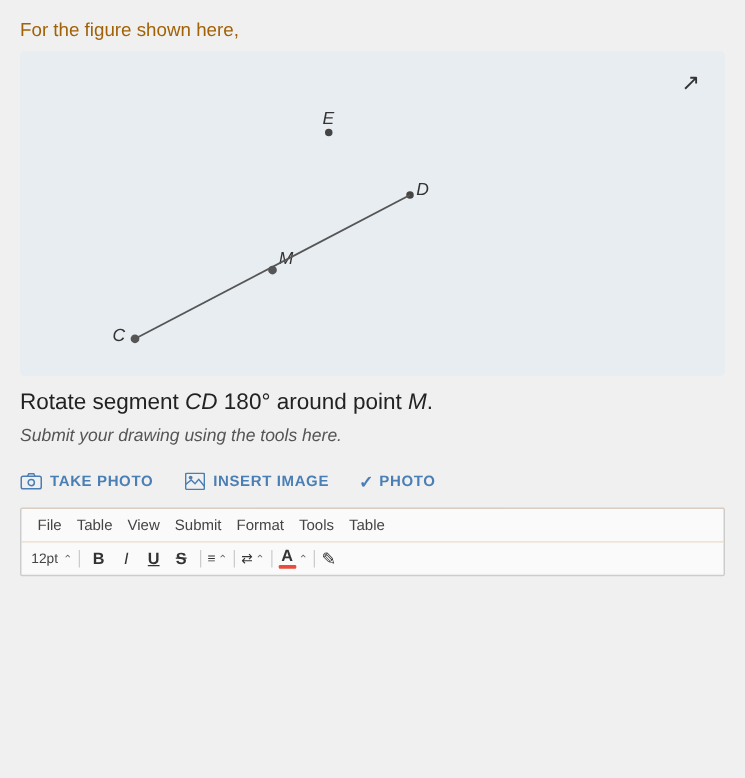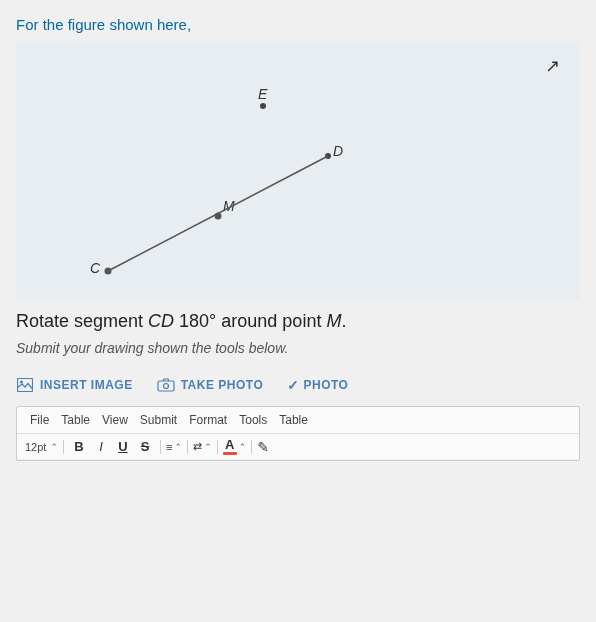--- a/index.html
+++ b/index.html
@@ -16,21 +16,21 @@
       width: 596px;
       min-height: 622px;
       background: #f0f0f0;
       padding: 16px 16px 0 16px;
       display: flex;
       flex-direction: column;
     }
 
     .question-text {
       font-size: 15px;
-      color: #0369a1;
+      color: #a16207;
       margin-bottom: 8px;
       font-weight: 400;
     }
 
     .figure-area {
       position: relative;
       width: 100%;
       height: 260px;
       background: #e8edf2;
       border-radius: 4px;
@@ -248,45 +248,45 @@
       <text x="72" y="232" font-family="Arial" font-size="14" font-style="italic" fill="#333">C</text>
 
       <line x1="90" y1="230" x2="310" y2="115" stroke="#555" stroke-width="1.5"></line>
     </svg>
   </div>
 
   <p class="rotate-text">
     Rotate segment <em>C</em><em>D</em> 180° around point <em>M</em>.
   </p>
 
-  <p class="submit-text">Submit your drawing shown the tools below.</p>
+  <p class="submit-text">Submit your drawing using the tools here.</p>
 
   <div class="action-bar">
+    <button class="action-btn">
+      <span class="icon-box">
+        <svg width="18" height="14" viewBox="0 0 18 14" fill="none" xmlns="http://www.w3.org/2000/svg">
+          <rect x="1" y="3" width="16" height="10" rx="1.5" stroke="#4a7fb5" stroke-width="1.2" fill="none"></rect>
+          <path d="M6 3 L7 1 L11 1 L12 3" stroke="#4a7fb5" stroke-width="1.2" fill="none"></path>
+          <circle cx="9" cy="8" r="2.5" stroke="#4a7fb5" stroke-width="1.2" fill="none"></circle>
+        </svg>
+      </span>
+      <span>TAKE PHOTO</span>
+    </button>
+
     <button class="action-btn">
       <span class="icon-box">
         <svg width="16" height="14" viewBox="0 0 16 14" fill="none" xmlns="http://www.w3.org/2000/svg">
           <rect x="0.5" y="0.5" width="15" height="13" rx="1" stroke="#4a7fb5" stroke-width="1.2" fill="none"></rect>
           <circle cx="4.5" cy="4" r="1.5" fill="#4a7fb5"></circle>
           <polyline points="0,10 5,6 8,9 11,5.5 15.5,11" stroke="#4a7fb5" stroke-width="1.2" fill="none"></polyline>
         </svg>
       </span>
       <span>INSERT IMAGE</span>
     </button>
 
-    <button class="action-btn">
-      <span class="icon-box">
-        <svg width="18" height="14" viewBox="0 0 18 14" fill="none" xmlns="http://www.w3.org/2000/svg">
-          <rect x="1" y="3" width="16" height="10" rx="1.5" stroke="#4a7fb5" stroke-width="1.2" fill="none"></rect>
-          <path d="M6 3 L7 1 L11 1 L12 3" stroke="#4a7fb5" stroke-width="1.2" fill="none"></path>
-          <circle cx="9" cy="8" r="2.5" stroke="#4a7fb5" stroke-width="1.2" fill="none"></circle>
-        </svg>
-      </span>
-      <span>TAKE PHOTO</span>
-    </button>
-
     <button class="draw-btn">
       <span class="draw-check">✓</span>
       <span>PHOTO</span>
     </button>
   </div>
 
   <div class="editor-container">
     <div class="menu-bar">
       <span class="menu-item">File</span>
       <span class="menu-item">Table</span>

